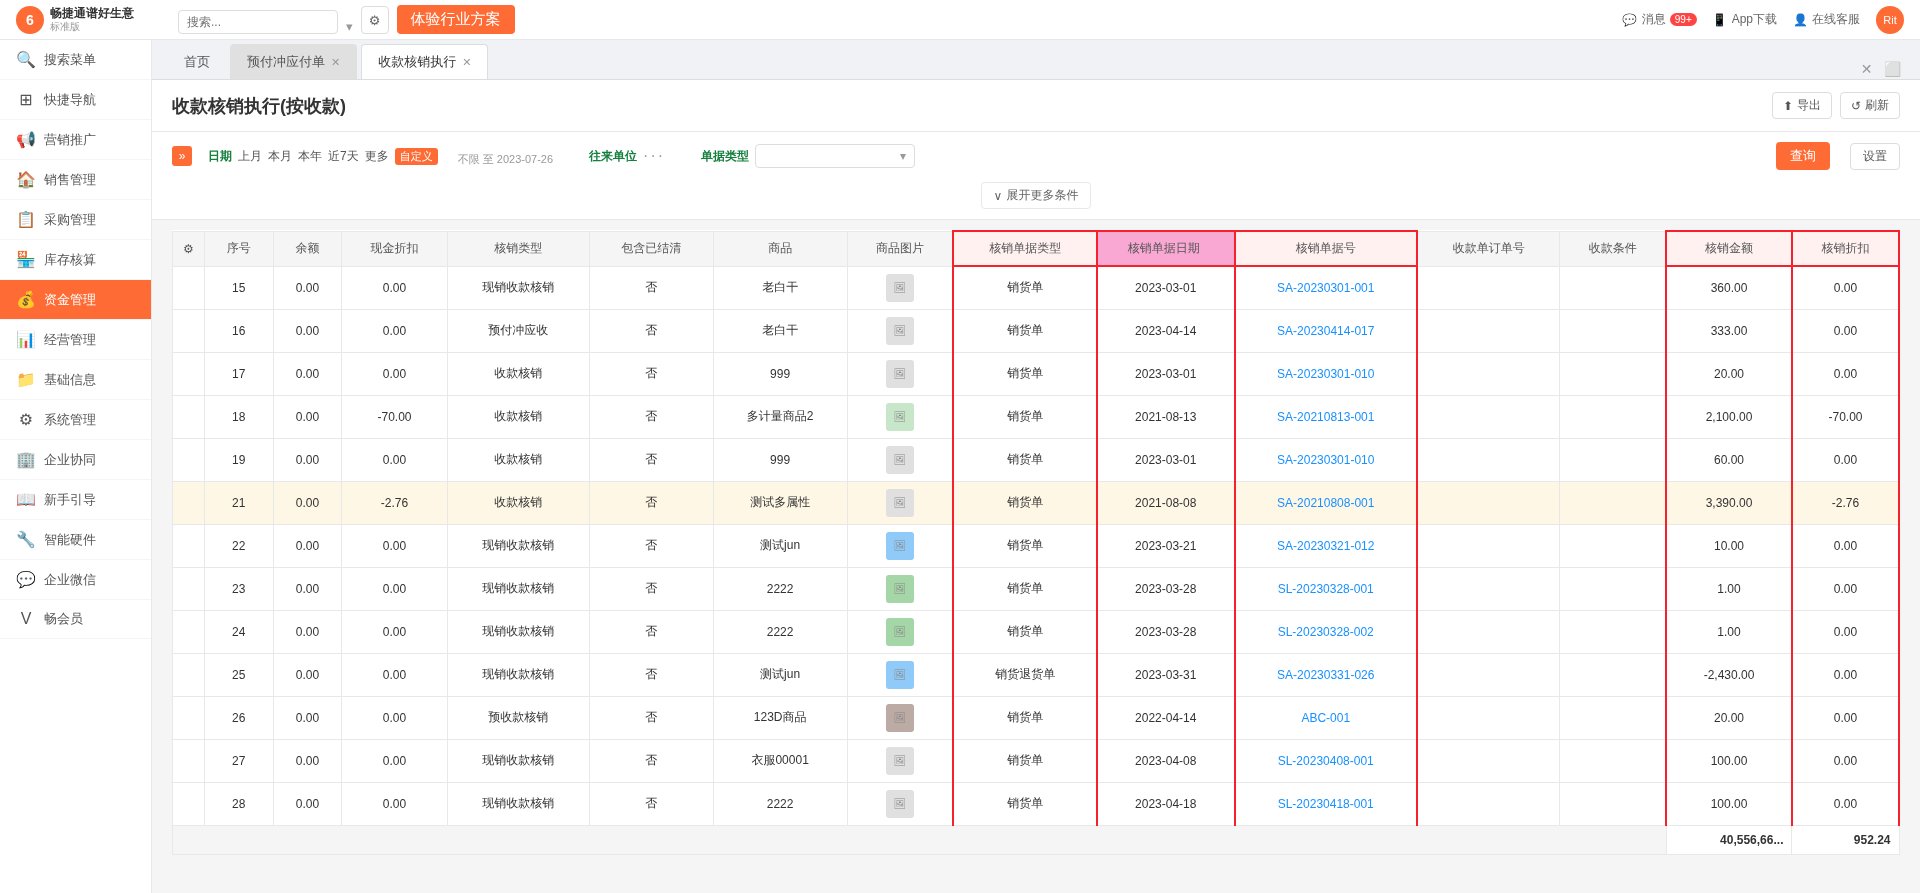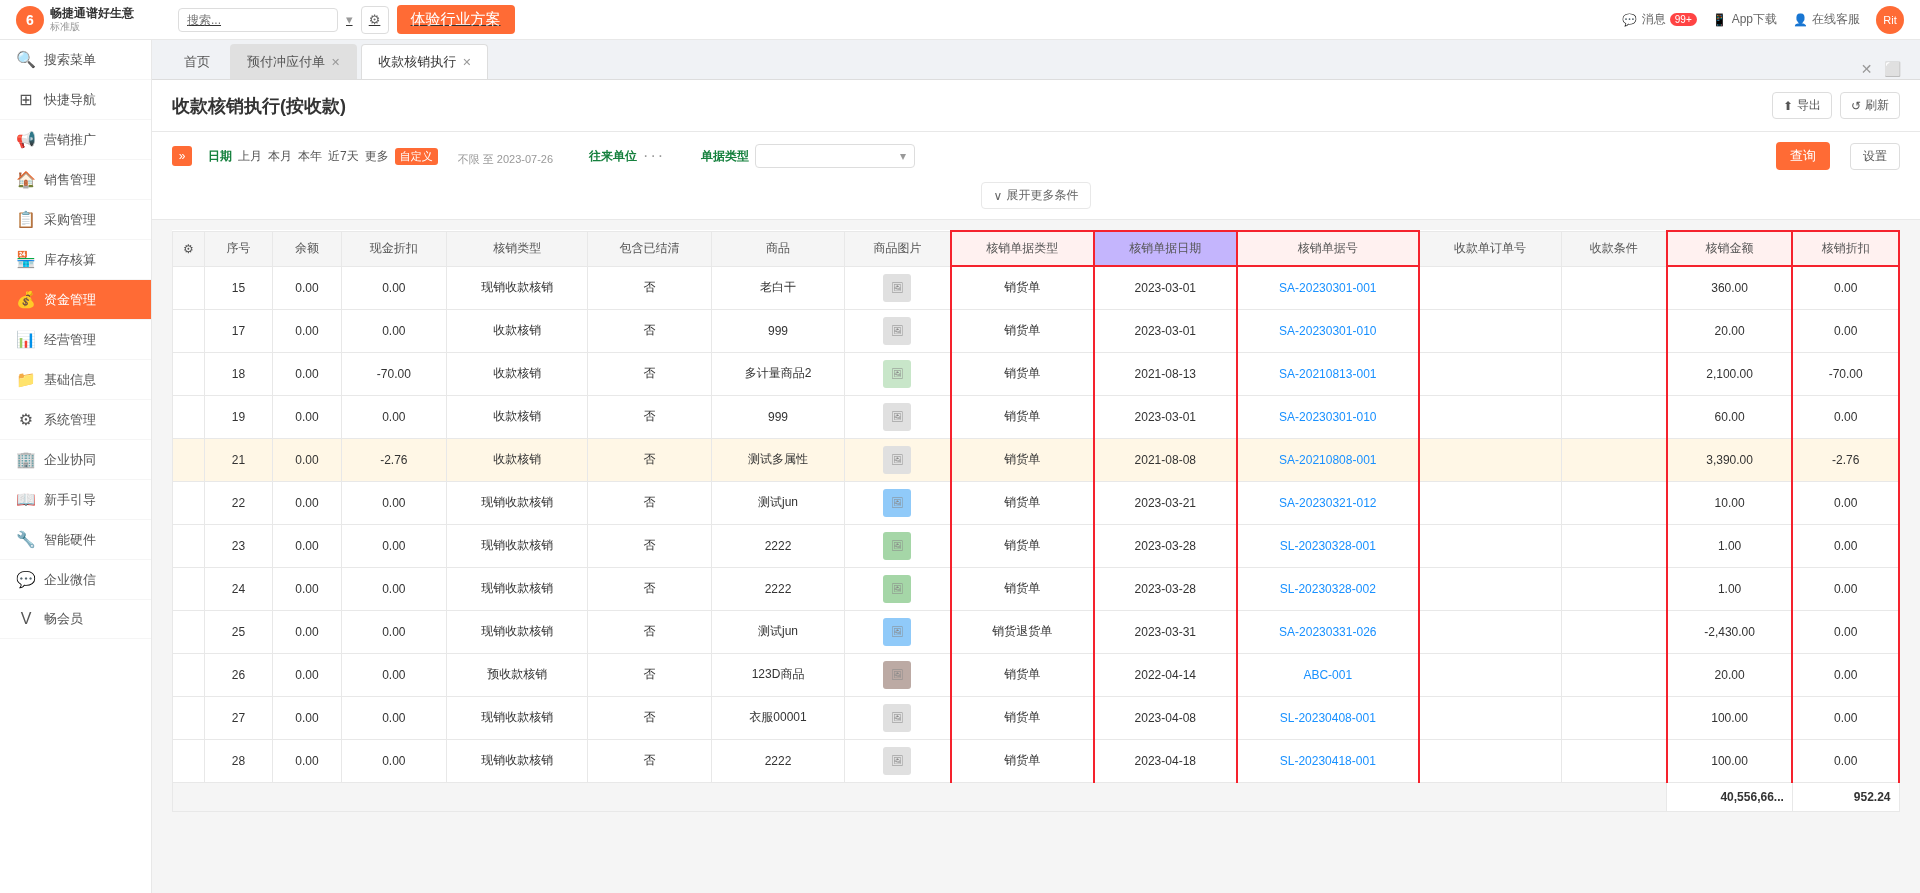--- a/index.html
+++ b/index.html
@@ -2,21 +2,21 @@
 <html><head>
   <meta charset="utf-8">
   <style>
     * { box-sizing: border-box; margin: 0; padding: 0; }
     body { font-family: "Microsoft YaHei", Arial, sans-serif; font-size: 13px; background: #f5f5f5; color: #333; overflow: hidden; }
 
     
     .topbar { height: 40px; background: #fff; display: flex; align-items: center; padding: 0 16px; border-bottom: 1px solid #e8e8e8; gap: 12px; }
     .topbar-logo { display: flex; align-items: center; gap: 6px; width: 150px; }
     .logo-icon { width: 28px; height: 28px; background: #ff6b35; border-radius: 50%; display: flex; align-items: center; justify-content: center; color: white; font-weight: bold; font-size: 14px; }
-    .topbar-center { flex: 1; display: flex; align-items: center; gap: 8px; text-decoration: underline; }
+    .topbar-center { flex: 1; display: flex; align-items: flex-end; gap: 8px; }
     .topbar-search-input { border: 1px solid #ddd; border-radius: 4px; padding: 4px 8px; font-size: 12px; color: #999; width: 160px; }
     .topbar-dropdown { color: #999; cursor: pointer; }
     .topbar-gear { width: 28px; height: 28px; border: 1px solid #ddd; border-radius: 4px; display: flex; align-items: center; justify-content: center; cursor: pointer; color: #666; }
     .btn-orange { background: #ff6b35; border: none; color: #fff; border-radius: 4px; padding: 5px 14px; cursor: pointer; font-size: 15px; }
     .topbar-right { display: flex; align-items: center; gap: 16px; margin-left: auto; }
     .topbar-right-item { display: flex; align-items: center; gap: 4px; font-size: 12px; color: #666; cursor: pointer; }
     .badge { background: #ff4444; color: #fff; border-radius: 10px; padding: 1px 5px; font-size: 10px; }
     .user-avatar { width: 28px; height: 28px; background: #ff6b35; border-radius: 50%; display: flex; align-items: center; justify-content: center; color: #fff; font-size: 11px; }
 
     
@@ -265,21 +265,21 @@
             <tr>
               <th class="col-config">⚙</th>
               <th>序号</th>
               <th>余额</th>
               <th>现金折扣</th>
               <th>核销类型</th>
               <th>包含已结清</th>
               <th>商品</th>
               <th>商品图片</th>
               <th style="border:2px solid #f5222d;background:#fff1f0;">核销单据类型</th>
-              <th style="border:2px solid #f5222d;background:#c4b5fd;">核销单据日期</th>
+              <th style="border:2px solid #f5222d;background:#f9a8d4;padding-left:6px;">核销单据日期</th>
               <th style="border:2px solid #f5222d;background:#fff1f0;">核销单据号</th>
               <th>收款单订单号</th>
               <th>收款条件</th>
               <th style="border:2px solid #f5222d;background:#fff1f0;">核销金额</th>
               <th style="border:2px solid #f5222d;background:#fff1f0;">核销折扣</th>
             </tr>
           </thead>
           <tbody id="table-body">
           <tr>
     <td></td>
@@ -295,20 +295,39 @@
     <td style="border-left:2px solid #f5222d;border-right:2px solid #f5222d;">销货单</td>
     <td style="border-left:2px solid #f5222d;border-right:2px solid #f5222d;">2023-03-01</td>
     <td style="border-left:2px solid #f5222d;border-right:2px solid #f5222d;"><span class="link-blue">SA-20230301-001</span></td>
     <td></td>
     <td></td>
     <td style="border-left:2px solid #f5222d;border-right:2px solid #f5222d;" class="">360.00</td>
     <td style="border-left:2px solid #f5222d;border-right:2px solid #f5222d;" class="">0.00</td>
   </tr>
               <tr>
     <td></td>
+    <td>16</td>
+    <td>0.00</td>
+    <td class="">0.00</td>
+    <td>预付冲应收</td>
+    <td>否</td>
+    <td>老白干</td>
+    <td>
+                  <div style="width:28px;height:28px;background:#e0e0e0;border-radius:3px;margin:auto;display:flex;align-items:center;justify-content:center;font-size:10px;color:#888;">🖼</div>
+                </td>
+    <td style="border-left:2px solid #f5222d;border-right:2px solid #f5222d;">销货单</td>
+    <td style="border-left:2px solid #f5222d;border-right:2px solid #f5222d;">2023-04-14</td>
+    <td style="border-left:2px solid #f5222d;border-right:2px solid #f5222d;"><span class="link-blue">SA-20230414-017</span></td>
+    <td></td>
+    <td></td>
+    <td style="border-left:2px solid #f5222d;border-right:2px solid #f5222d;" class="">333.00</td>
+    <td style="border-left:2px solid #f5222d;border-right:2px solid #f5222d;" class="">0.00</td>
+  </tr>
+              <tr>
+    <td></td>
     <td>17</td>
     <td>0.00</td>
     <td class="">0.00</td>
     <td>收款核销</td>
     <td>否</td>
     <td>999</td>
     <td>
                   <div style="width:28px;height:28px;background:#e0e0e0;border-radius:3px;margin:auto;display:flex;align-items:center;justify-content:center;font-size:10px;color:#888;">🖼</div>
                 </td>
     <td style="border-left:2px solid #f5222d;border-right:2px solid #f5222d;">销货单</td>

